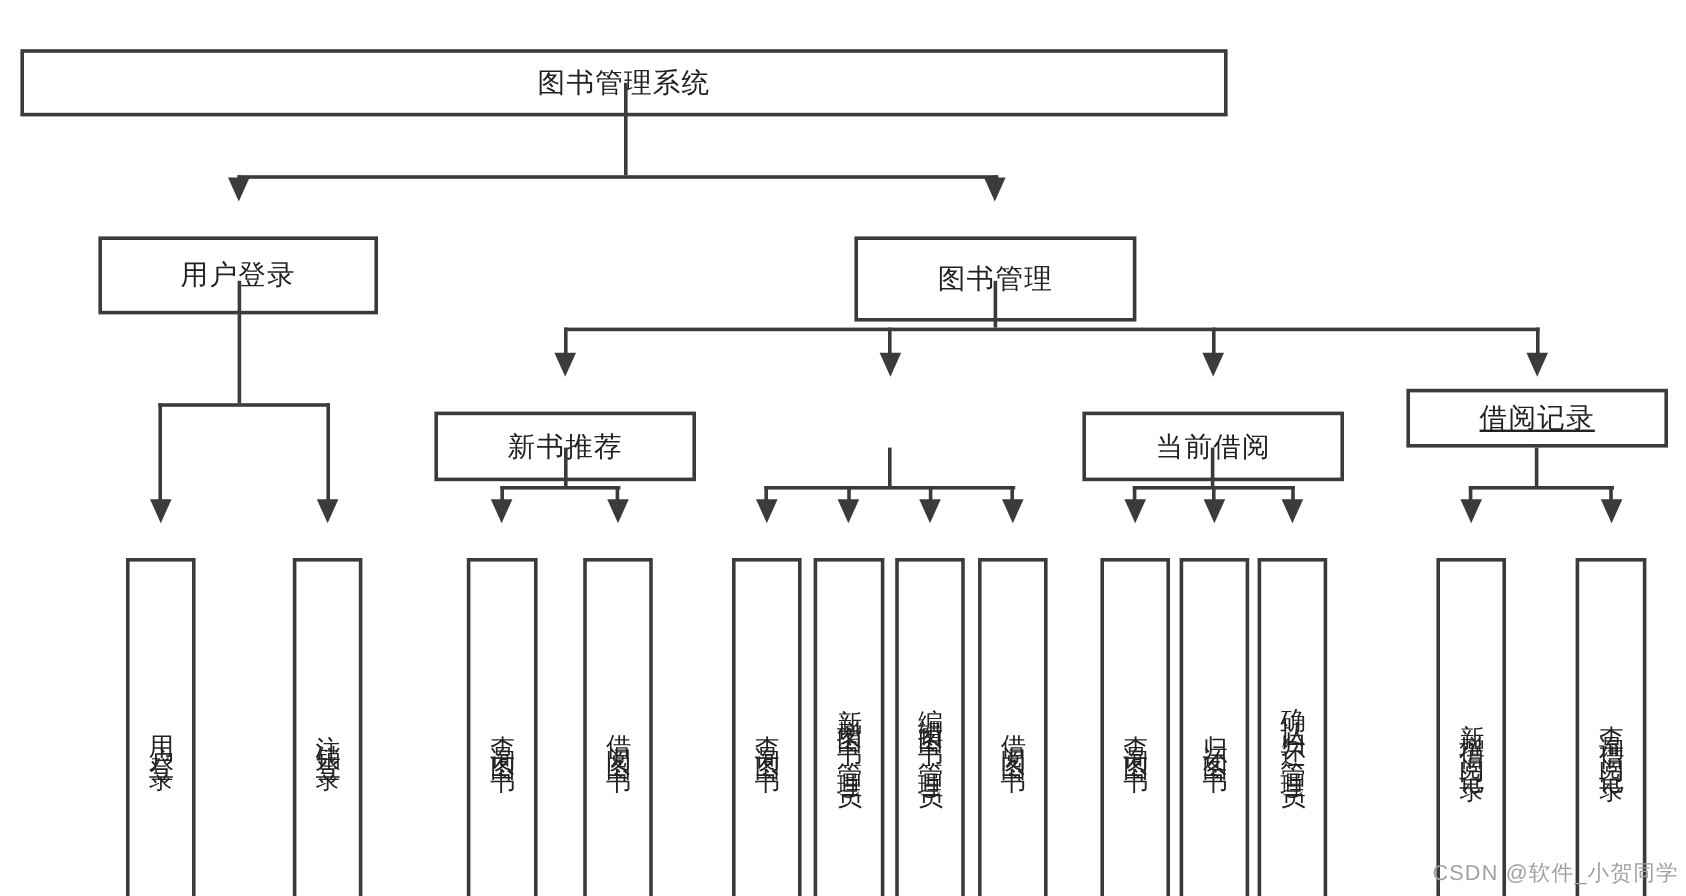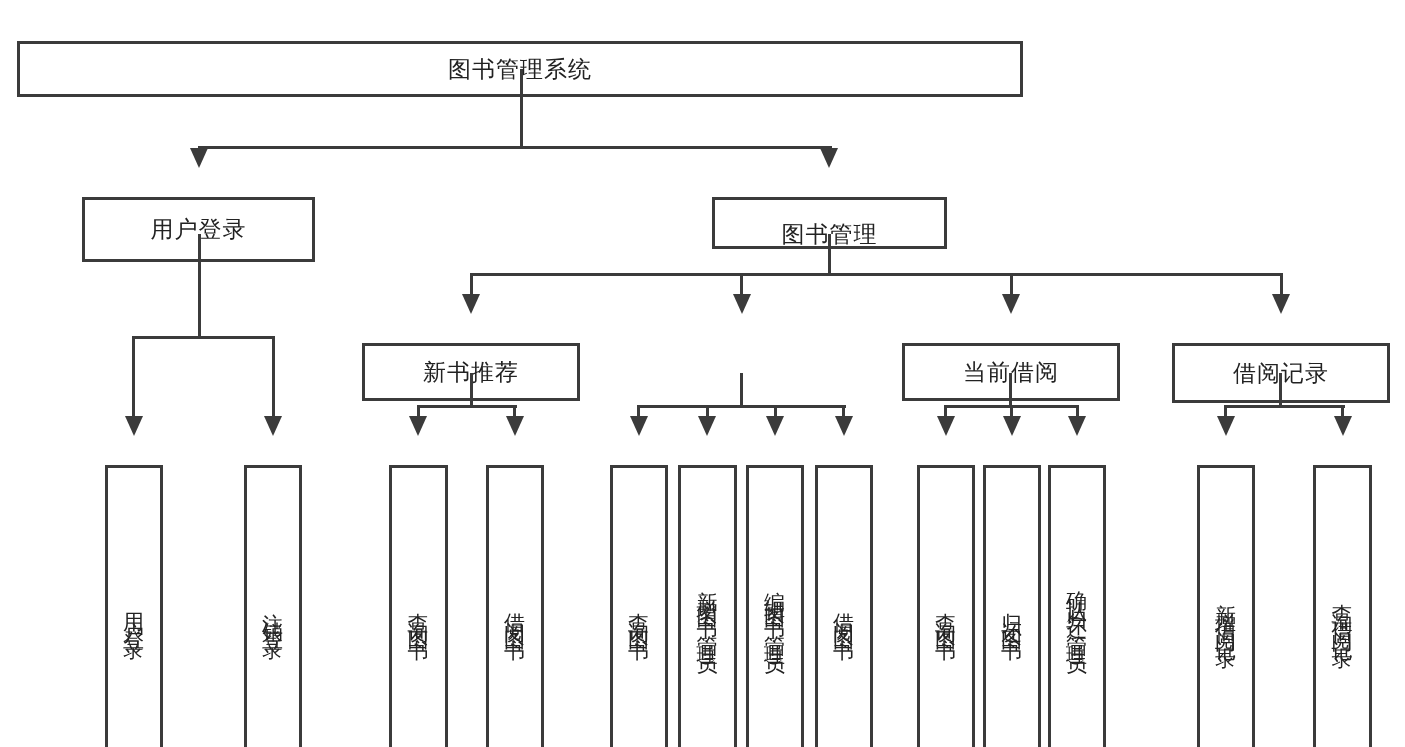--- a/index.html
+++ b/index.html
@@ -43,31 +43,31 @@
 <div id="stage">
 
   <div class="box" style="left:17px;top:13px;width:1006px;height:56px;">
     <span class="hlabel">图书管理系统</span>
   </div>
 
   <div class="box" style="left:82px;top:169px;width:233px;height:65px;">
     <span class="hlabel">用户登录</span>
   </div>
 
-  <div class="box" style="left:712px;top:169px;width:235px;height:52px;align-items:flex-end;">
+  <div class="box" style="left:712px;top:169px;width:235px;height:71px;">
     <span class="hlabel">图书管理</span>
   </div>
 
   <div class="box" style="left:362px;top:315px;width:218px;height:58px;">
     <span class="hlabel">新书推荐</span>
   </div>
   <div class="box" style="left:902px;top:315px;width:218px;height:58px;font-family:Liberation Serif, serif;">
     <span class="hlabel">当前借阅</span>
   </div>
-  <div class="box" style="left:1172px;top:315px;width:218px;height:60px;">
+  <div class="box" style="left:1172px;top:296px;width:218px;height:49px;text-decoration:underline;">
     <span class="hlabel">借阅记录</span>
   </div>
 
   <div class="box" style="left:105px;top:437px;width:58px;height:298px;">
     <span class="vlabel">用户登录</span>
   </div>
   <div class="box" style="left:244px;top:437px;width:58px;height:298px;">
     <span class="vlabel">注销登录</span>
   </div>
 
@@ -160,14 +160,15 @@
   <div class="vline" style="left:1076px;top:405px;height:15px;"></div>
   <div class="arrowhead" style="left:1068px;top:416px;"></div>
 
   <div class="vline" style="left:1279px;top:373px;height:32px;"></div>
   <div class="hline" style="left:1224px;top:405px;width:121px;"></div>
   <div class="vline" style="left:1224px;top:405px;height:15px;"></div>
   <div class="arrowhead" style="left:1217px;top:416px;"></div>
   <div class="vline" style="left:1341px;top:405px;height:15px;"></div>
   <div class="arrowhead" style="left:1334px;top:416px;"></div>
 
+  <div class="watermark">CSDN @软件_小贺同学</div>
 
 </div>
 
 </body></html>

